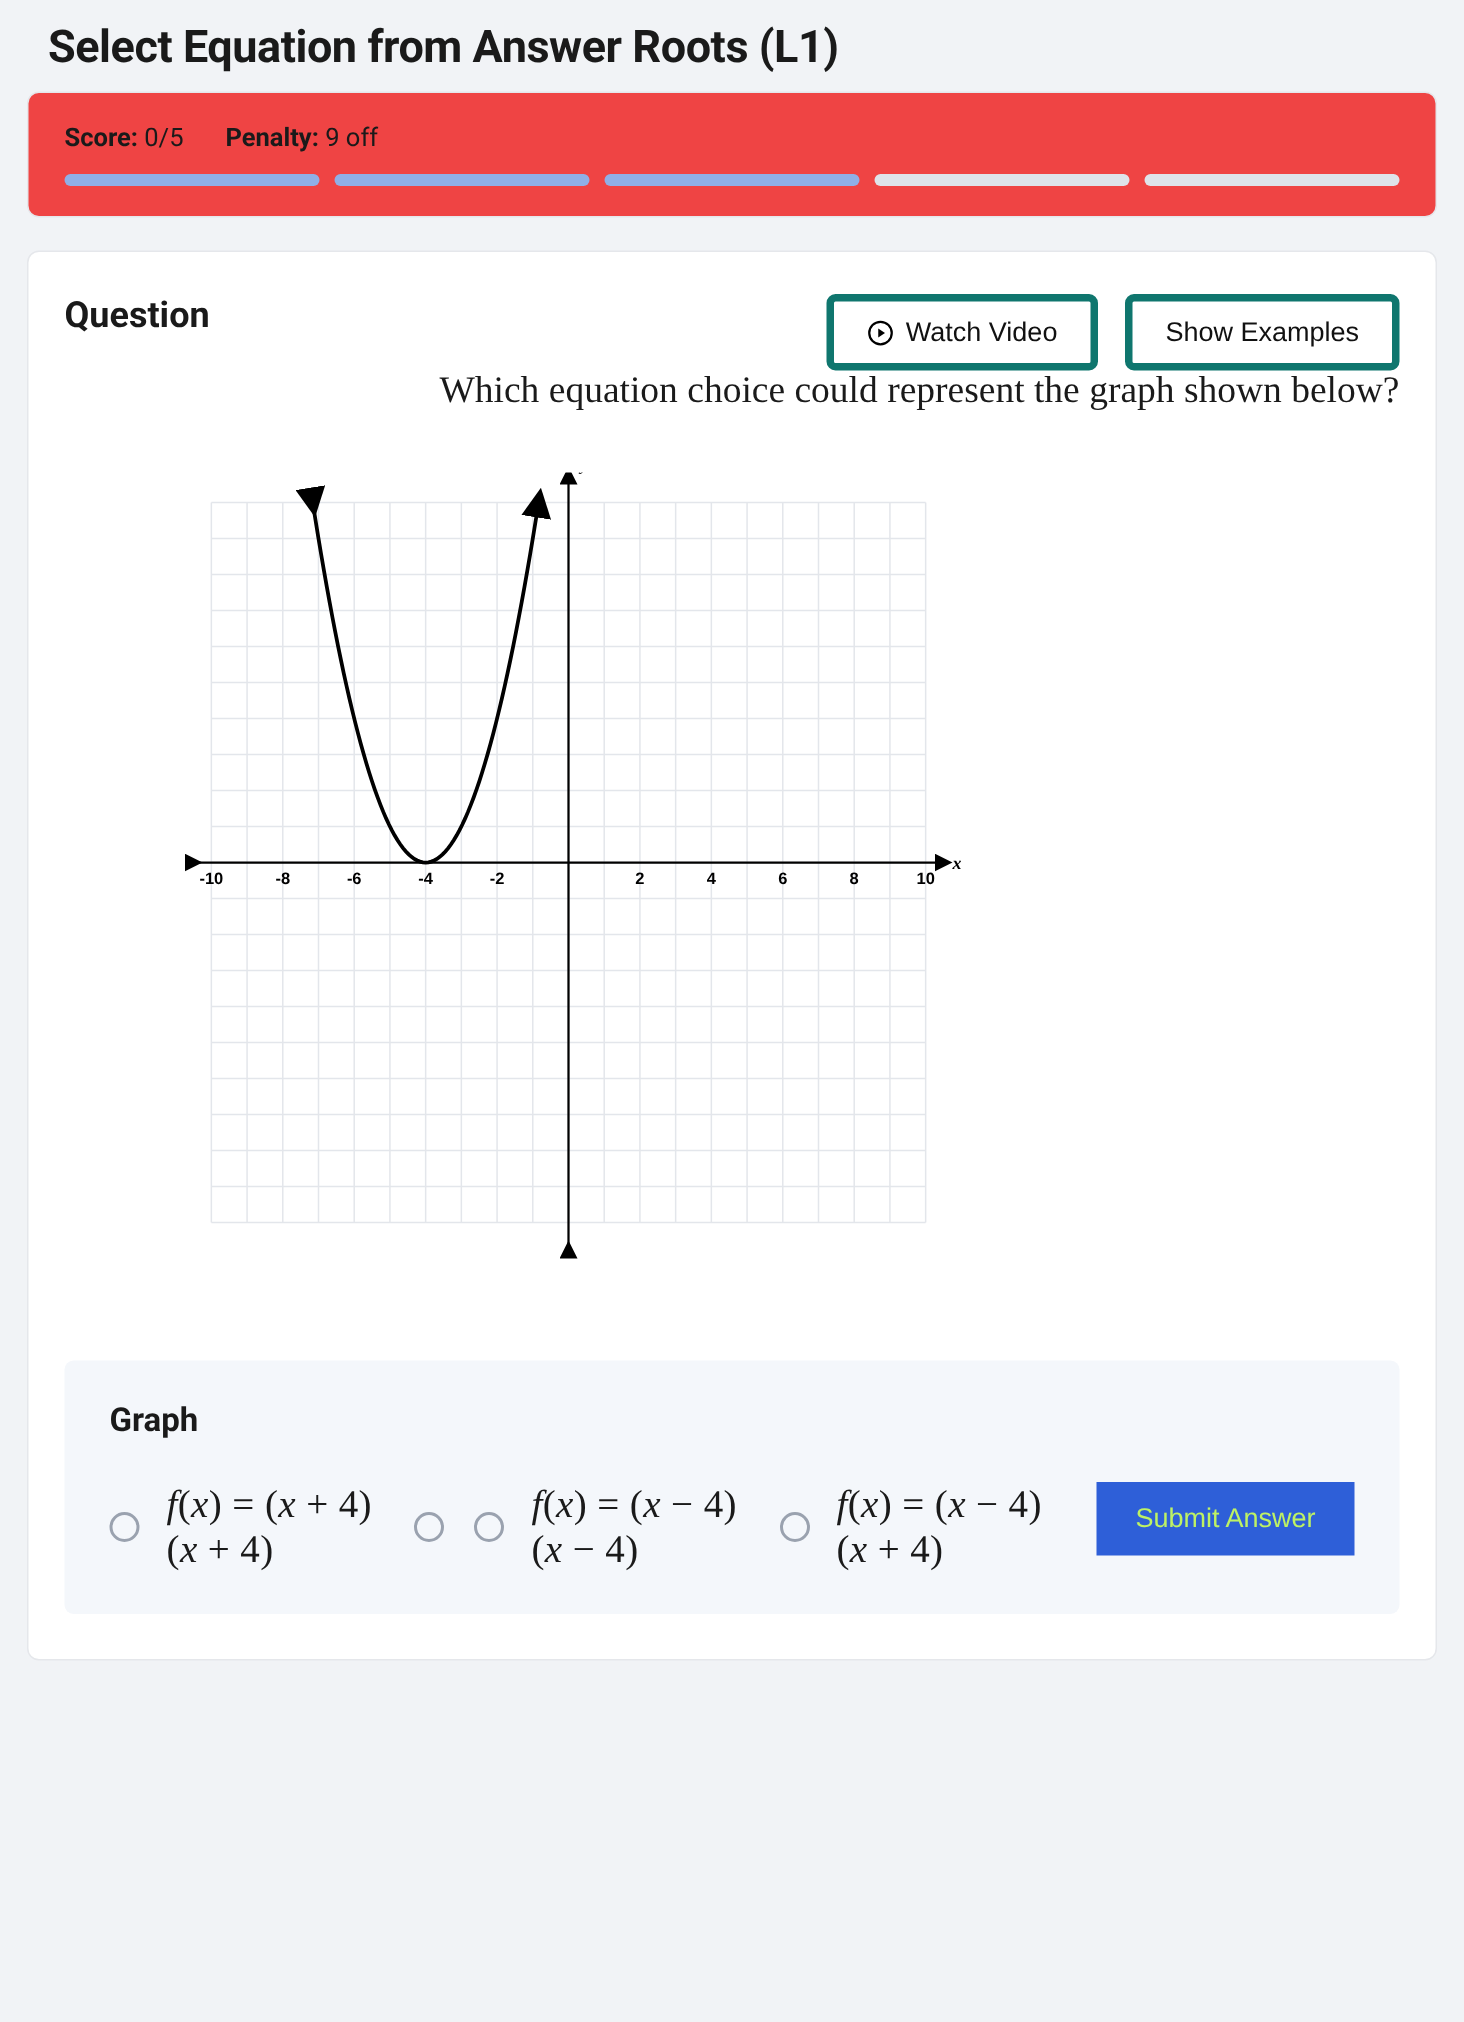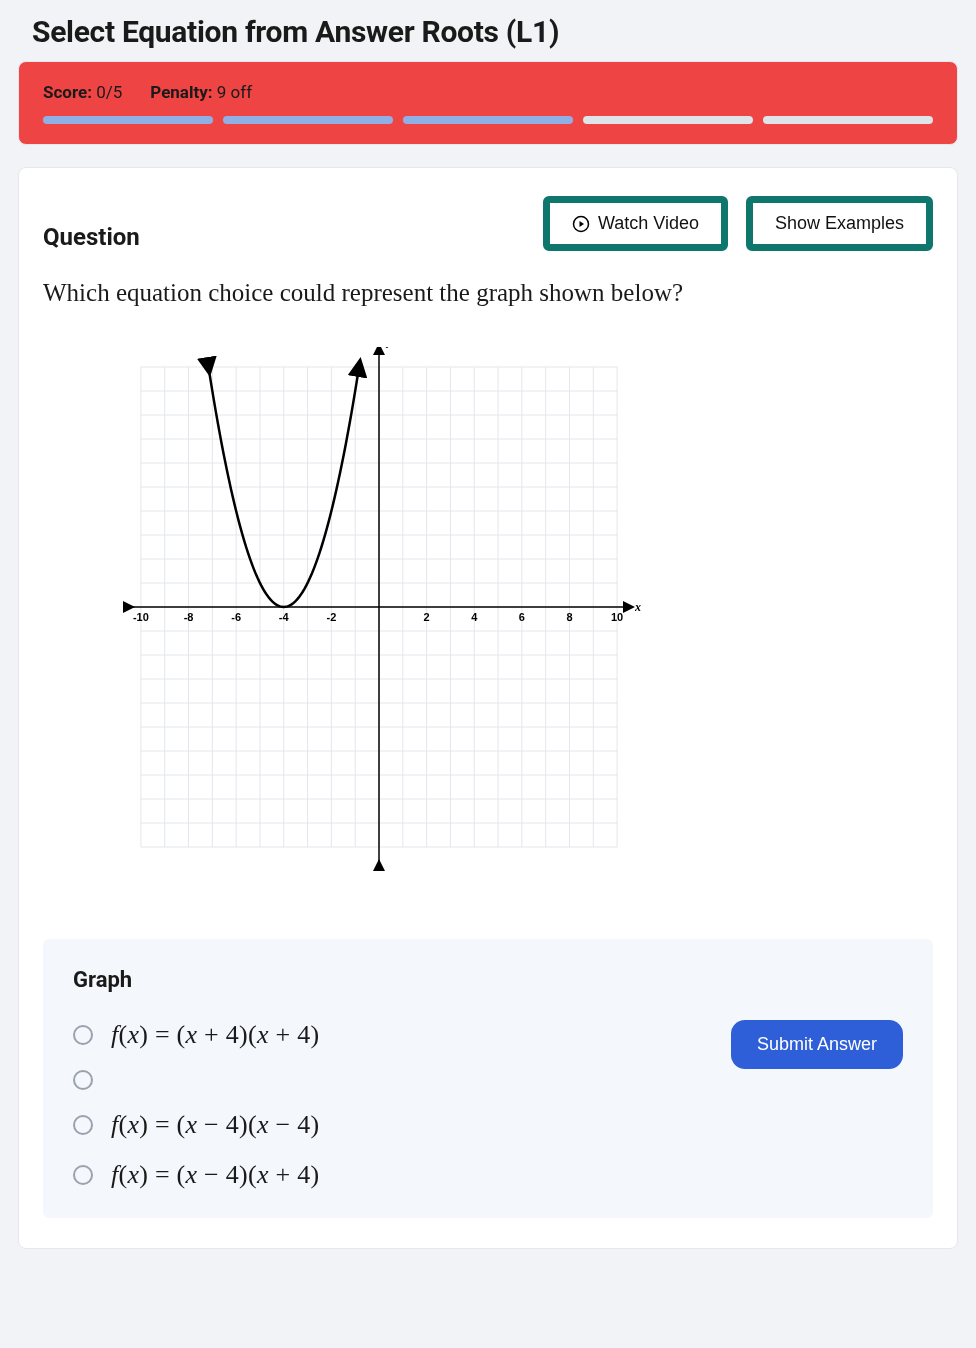--- a/index.html
+++ b/index.html
@@ -45,49 +45,49 @@
   }
   .progress-seg.active { background: #90afe6; }
   .question-card {
     background: #fff;
     border: 1px solid #e5e7eb;
     border-radius: 8px;
     padding: 28px 24px 30px 24px;
   }
   .q-header {
     display: flex;
-    align-items: flex-end;
+    align-items: flex-start;
     justify-content: space-between;
-    margin-bottom: 28px;
   }
   .q-heading {
     font-size: 24px;
     font-weight: 700;
   }
   .q-actions {
     display: flex;
     gap: 18px;
   }
   .btn-outline {
     background: #fff;
-    border: 7px solid #0f766e;
+    border: 5px solid #0f766e;
     border-radius: 6px;
     padding: 10px 22px;
     font-size: 18px;
     color: #111;
     display: inline-flex;
     align-items: center;
     gap: 8px;
     cursor: pointer;
   }
   .btn-outline svg { display: block; }
   .q-prompt {
     font-family: Georgia, "Times New Roman", serif;
     font-size: 25px;
     margin-bottom: 30px;
+    text-align: right;
   }
   .graph-wrap {
     padding: 10px 0 24px 66px;
     font-weight: bold;
   }
   .answer-block {
     background: #f4f7fb;
     border-radius: 6px;
     padding: 28px 30px 28px 30px;
     margin-top: 24px;
@@ -98,21 +98,21 @@
     margin-bottom: 28px;
   }
   .answer-row {
     display: flex;
     align-items: flex-start;
     gap: 28px;
   }
   .choices {
     flex: 1;
     display: flex;
-    flex-direction: column;
+    flex-direction: row;
     gap: 20px;
   }
   .choice {
     display: flex;
     align-items: center;
     gap: 18px;
     cursor: pointer;
   }
   .radio {
     width: 20px;
@@ -123,23 +123,23 @@
   }
   .math {
     font-family: Georgia, "Times New Roman", serif;
     font-size: 26px;
     font-style: italic;
     letter-spacing: 0.01em;
   }
   .math .up { font-style: normal; }
   .submit-btn {
     background: #2e5fd8;
-    color: #ffffff;
+    color: #bef264;
     border: none;
-    border-radius: 14px;
+    border-radius: 0;
     padding: 14px 26px;
     font-size: 18px;
     cursor: pointer;
     white-space: nowrap;
   }
   
   .grid-line { stroke: #e3e6eb; stroke-width: 1; }
   .axis { stroke: #000; stroke-width: 1.5; }
   .tick-label { font-size: 11px; fill: #000; font-family: Arial, sans-serif; }
   .axis-label { font-size: 12px; font-style: italic; font-family: Georgia, serif; fill: #000; }

